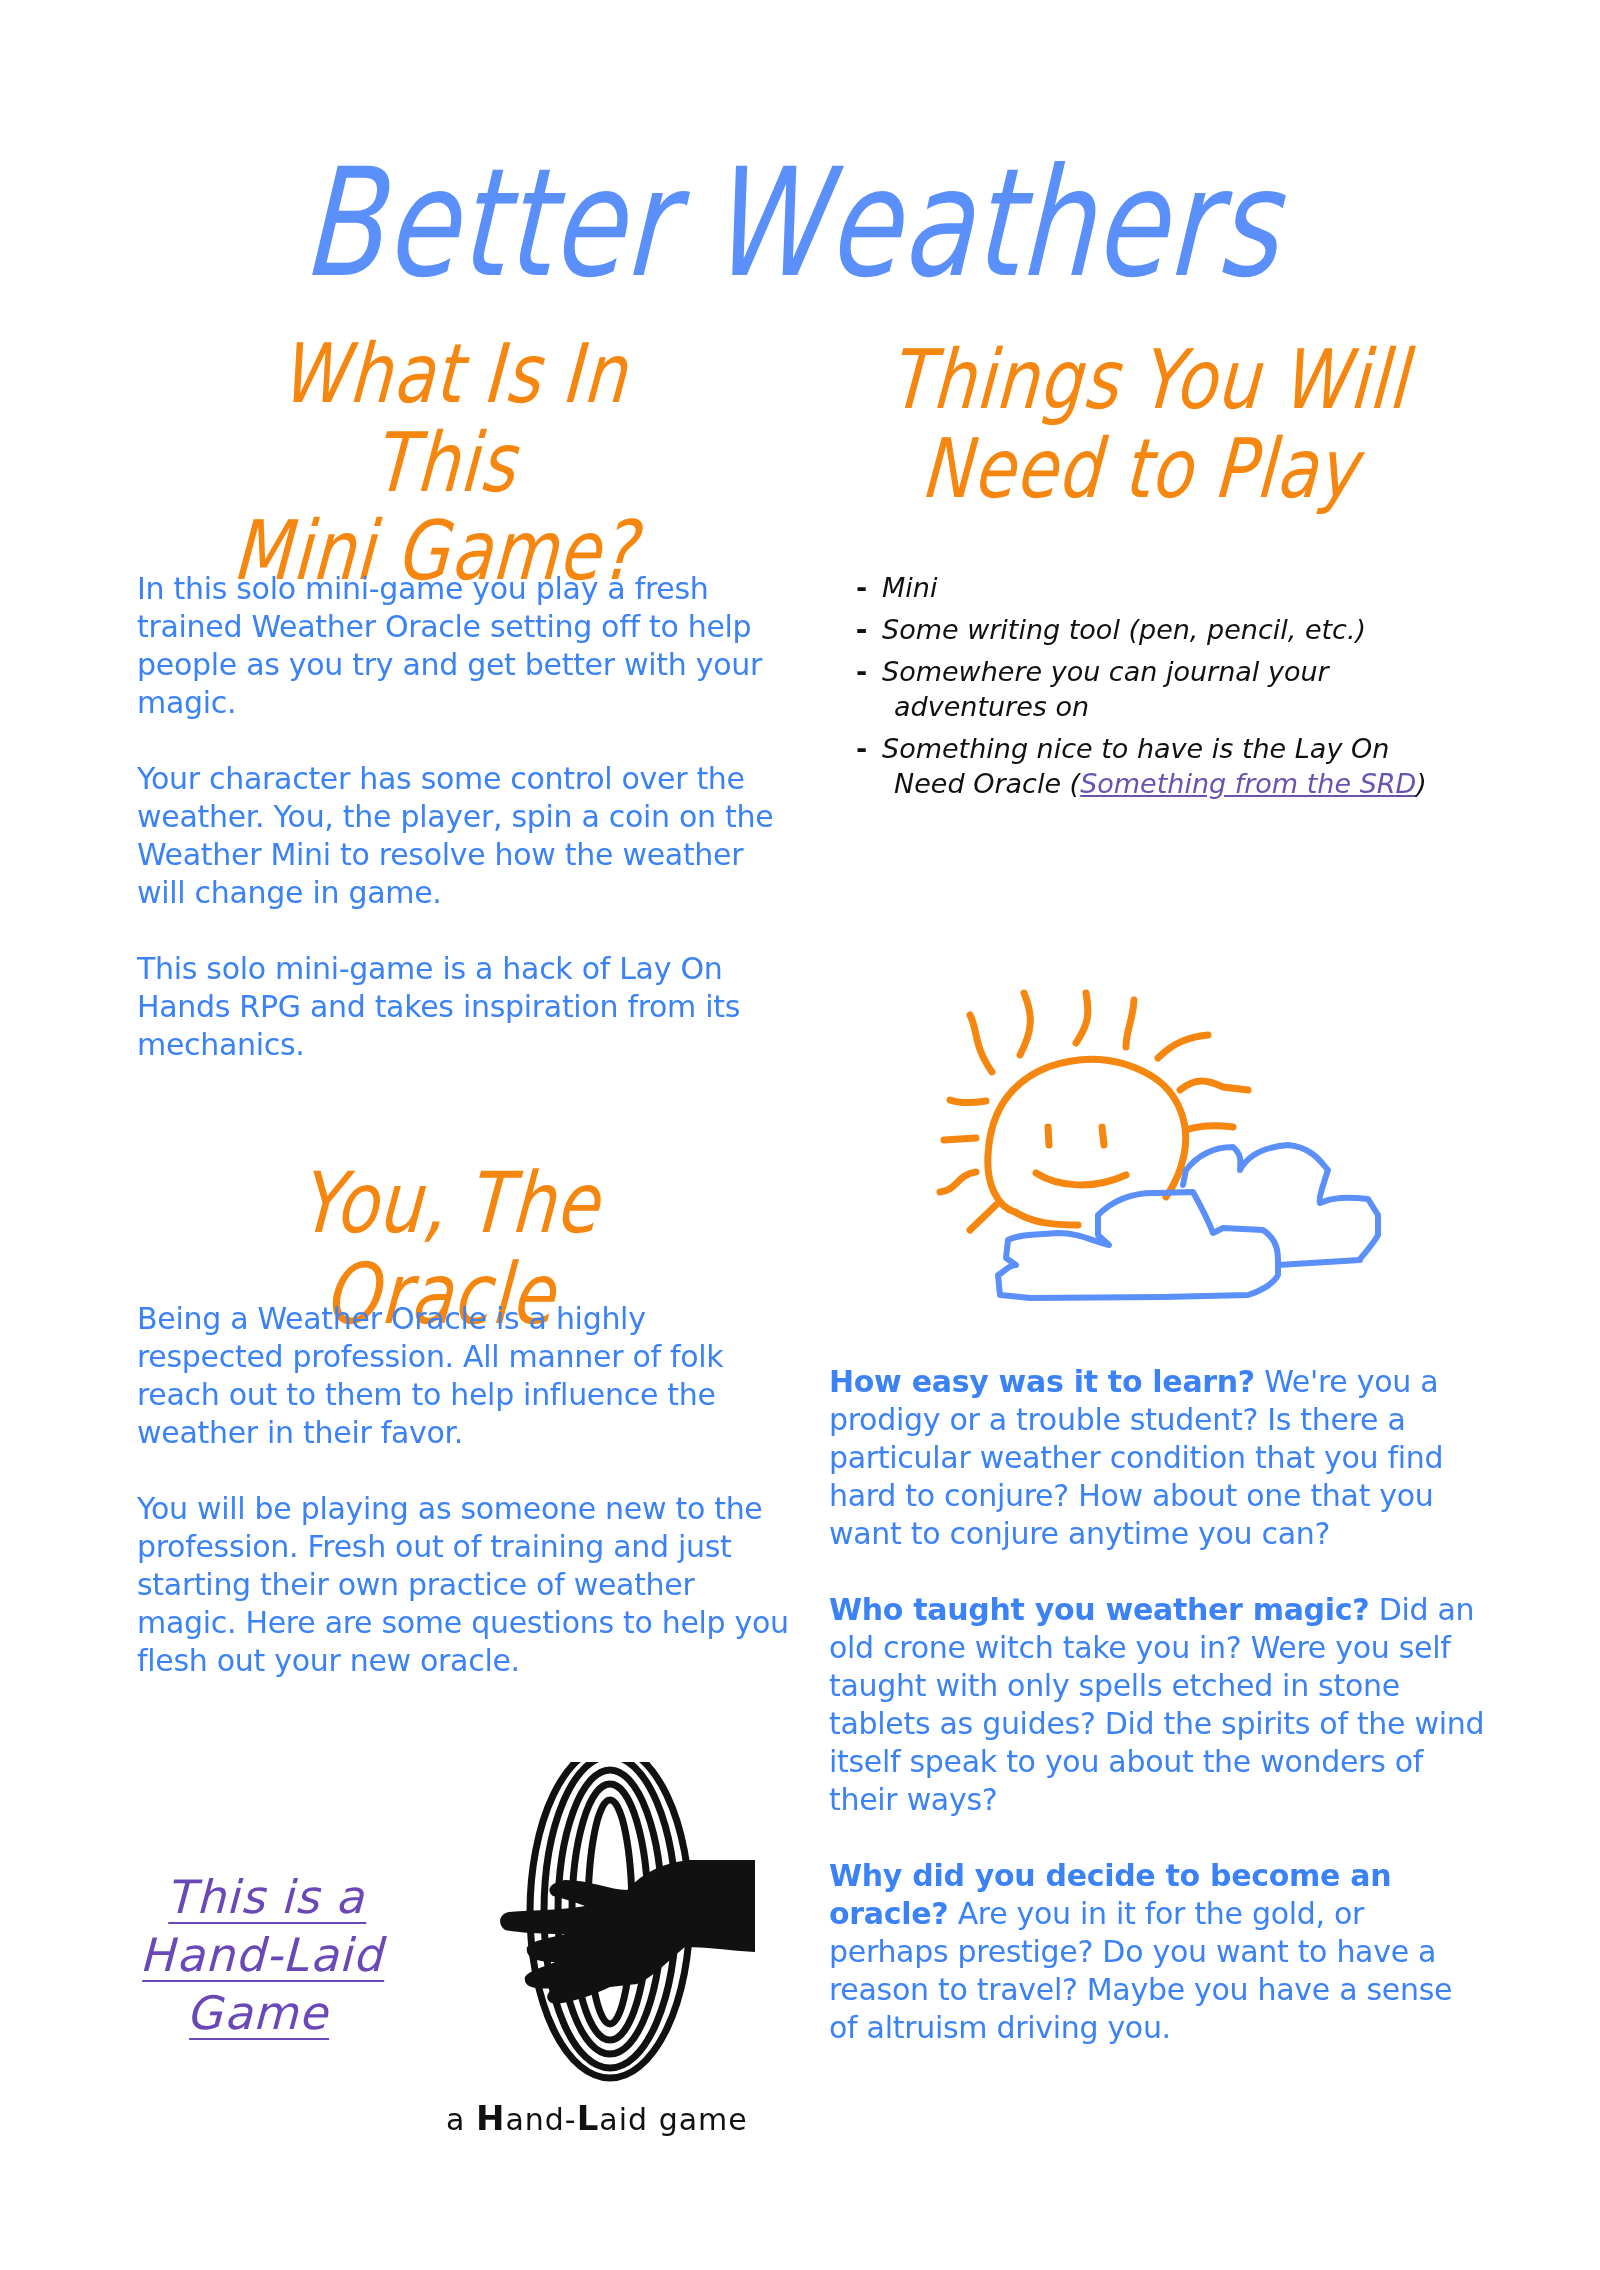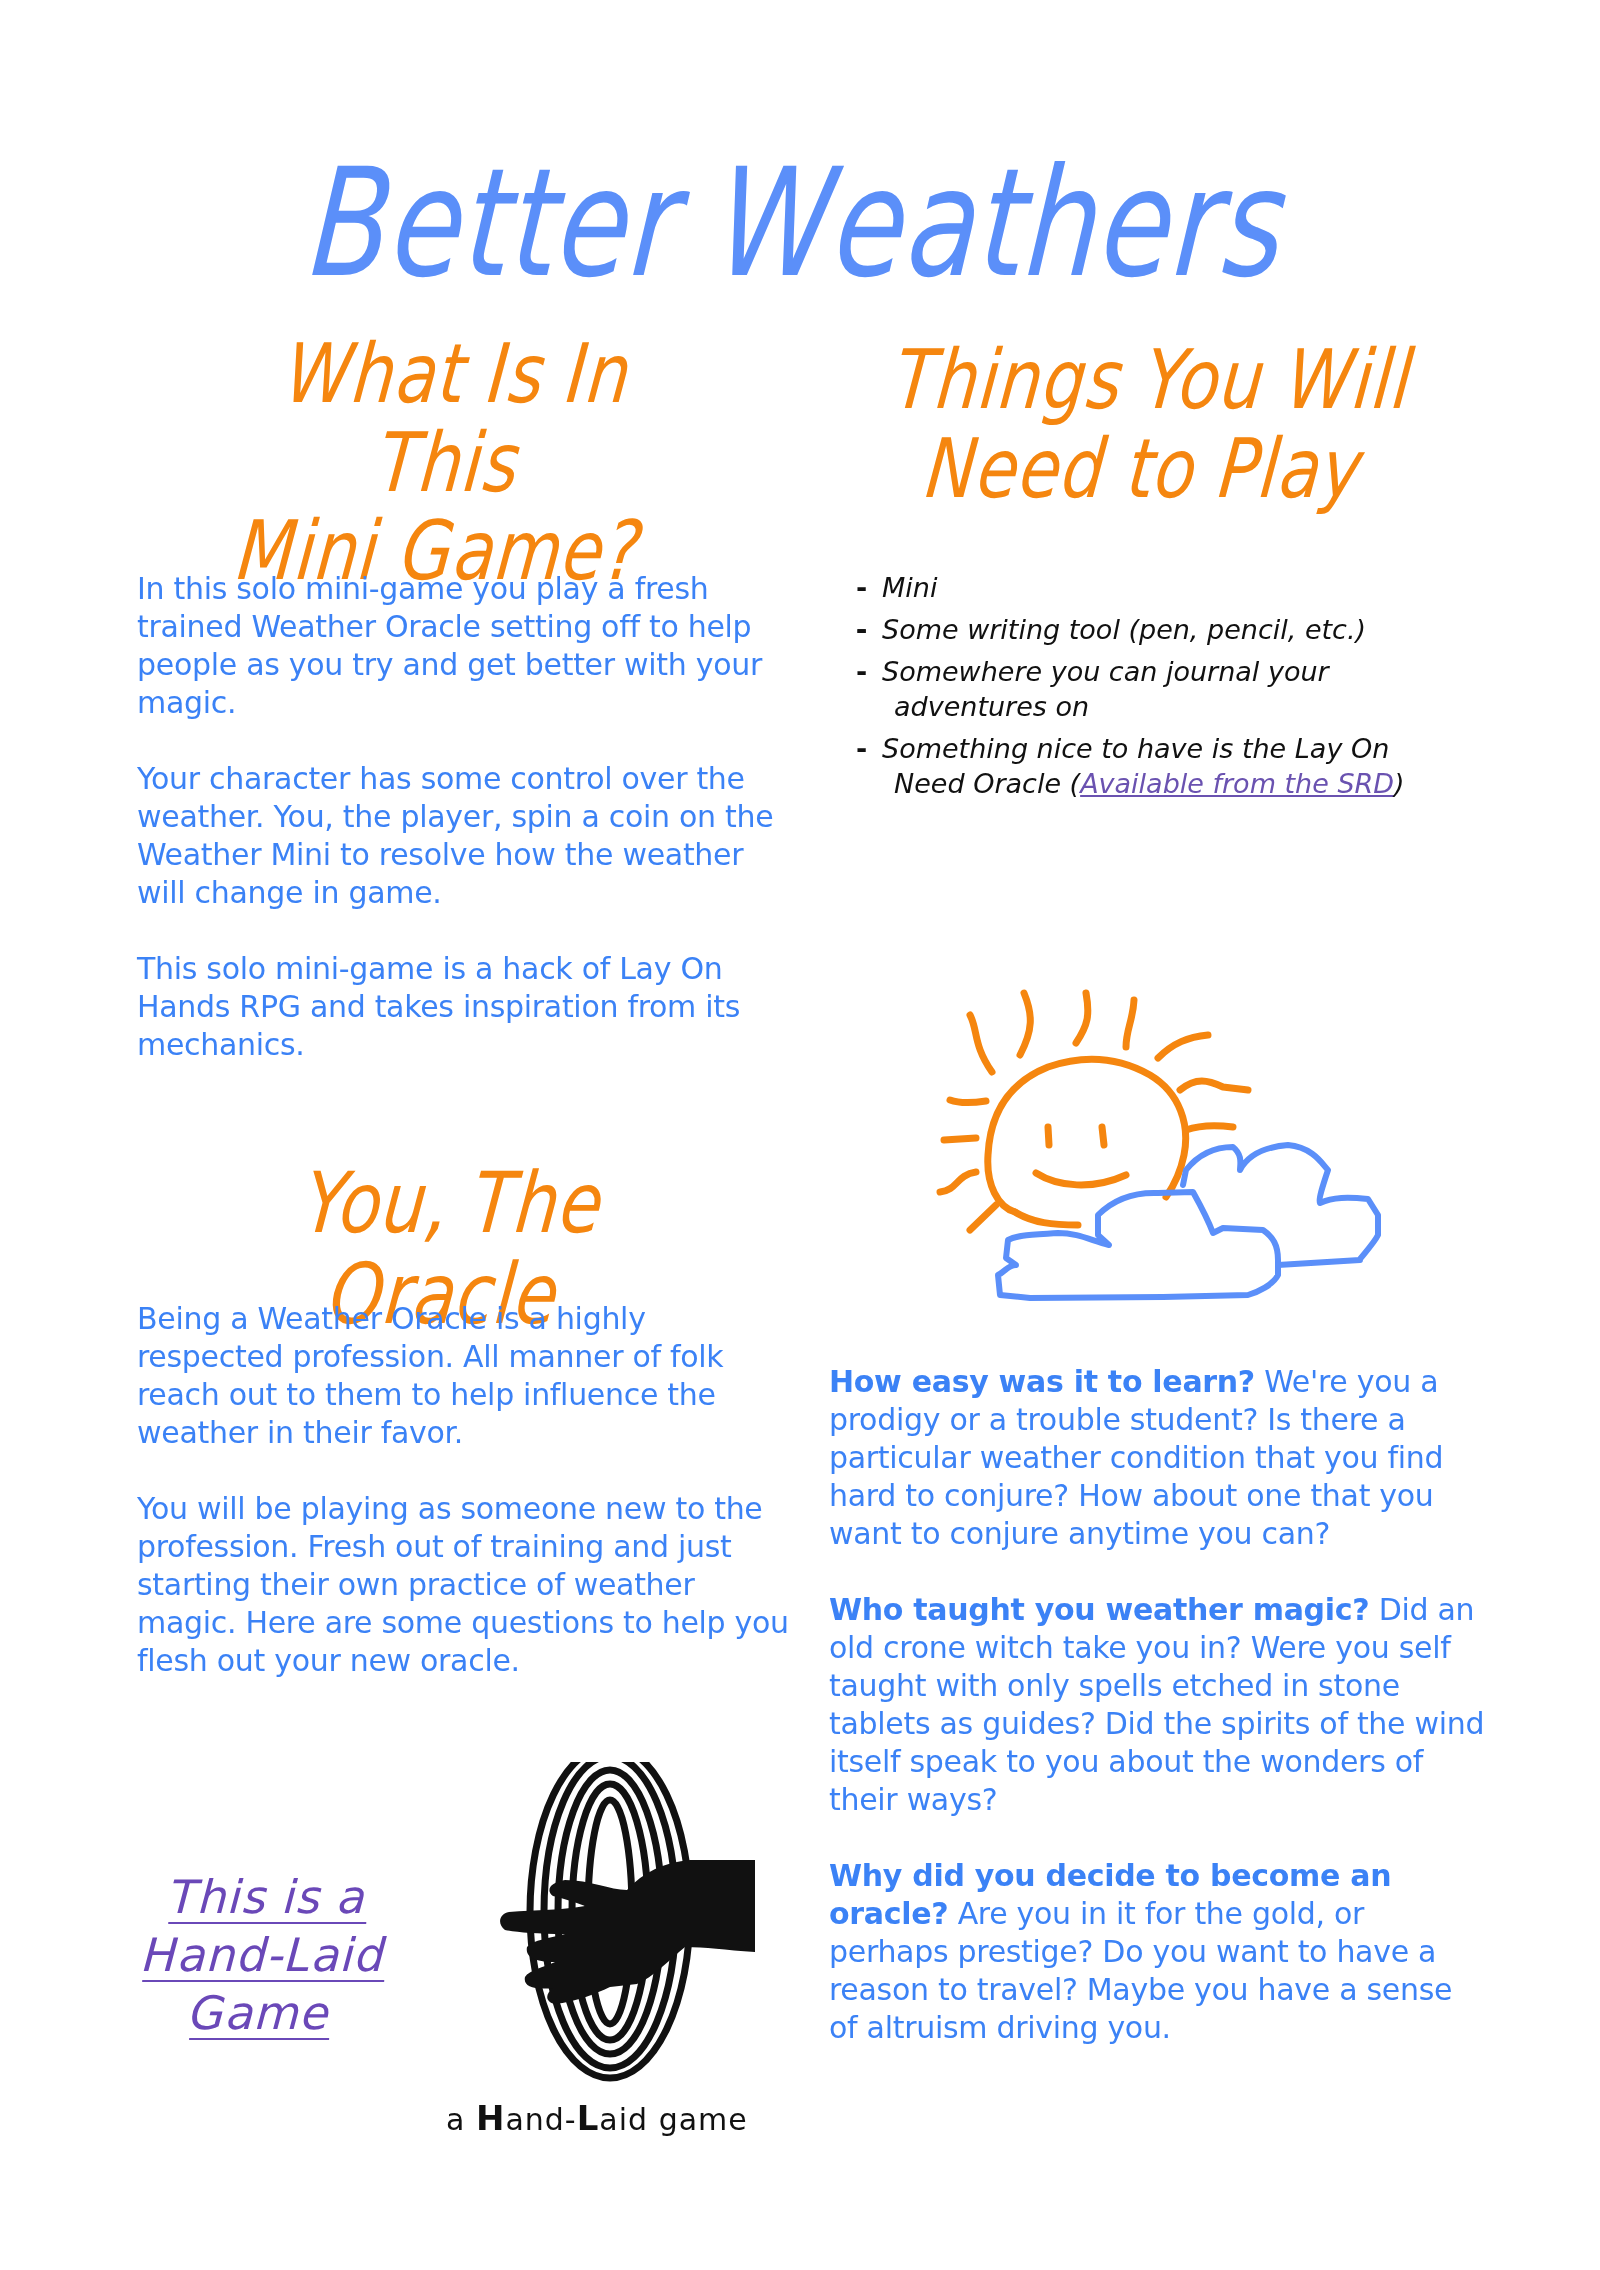--- a/index.html
+++ b/index.html
@@ -53,21 +53,21 @@
   <p>In this solo mini-game you play a fresh trained Weather Oracle setting off to help people as you try and get better with your magic.</p>
   <p>Your character has some control over the weather. You, the player, spin a coin on the Weather Mini to resolve how the weather will change in game.</p>
   <p>This solo mini-game is a hack of Lay On Hands RPG and takes inspiration from its mechanics.</p>
 </div>
 
 <ul id="needs" class="abs">
   <li><span class="dash">-</span><span>Mini</span></li>
   <li><span class="dash">-</span></li>
   <li><span class="dash">-</span><span>Some writing tool (pen, pencil, etc.)</span></li>
   <li><span class="dash">-</span><span>Somewhere you can journal your</span><span class="cont">adventures on</span></li>
-  <li><span class="dash">-</span><span>Something nice to have is the  Lay On</span><span class="cont"><span>Need Oracle (</span><a>Available from the SRD</a><span>)</span></span></li>
+  <li><span class="dash">-</span><span>Something nice to have is the  Lay On</span><span class="cont"><span>Need Oracle (</span><a>Something from the SRD</a><span>)</span></span></li>
 </ul>
 
 <svg id="sun" class="abs" viewBox="0 0 470 330" fill="none" stroke-linecap="round" stroke-linejoin="round">
   <g stroke="#f5860f" stroke-width="7">
     <path d="M97 237 C80 232 68 210 70 180 C72 140 90 108 130 92 C165 80 200 82 232 100 C262 118 272 150 266 180 C262 200 255 212 248 222"></path>
     <path d="M97 237 C115 248 135 250 160 250"></path>
     <path d="M130 152 L131 170"></path>
     <path d="M184 152 L186 170"></path>
     <path d="M118 198 C140 212 175 215 208 200"></path>
     <path d="M52 40 C60 55 55 70 74 97"></path>

